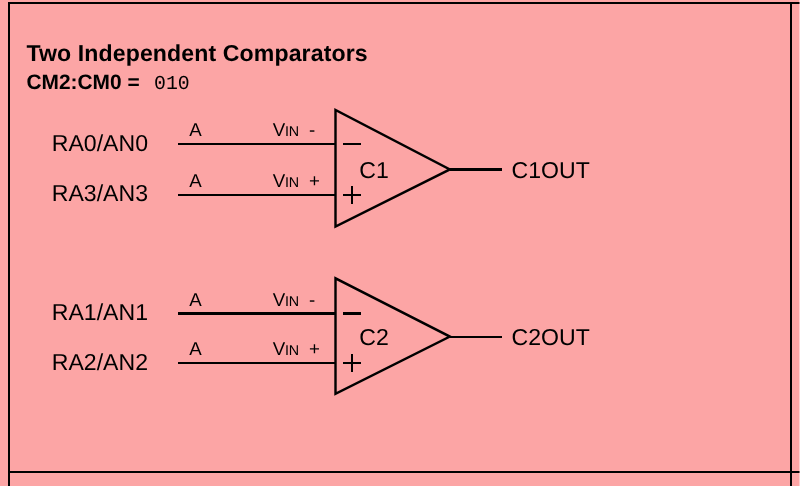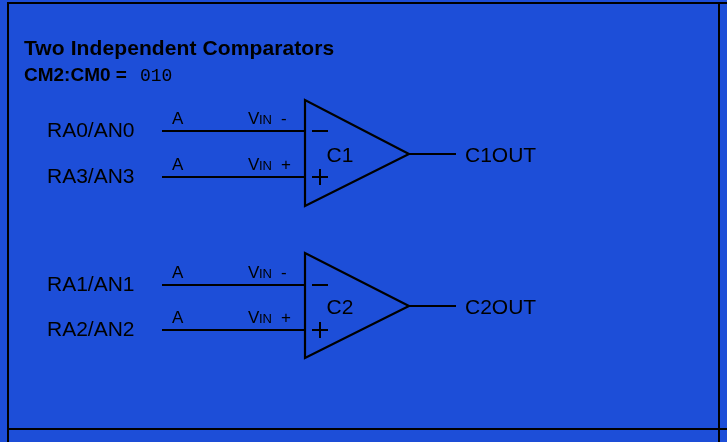--- a/index.html
+++ b/index.html
@@ -9,21 +9,21 @@
     background: #ffffff;
   }
   body {
     font-family: "Liberation Sans", sans-serif;
     color: #000000;
   }
   #figure-root {
     position: relative;
     width: 727px;
     height: 442px;
-    background: #1d4ed8;
+    background: #fca5a5;
     overflow: hidden;
   }
   #figure-svg {
     position: absolute;
     left: 0;
     top: 0;
     width: 727px;
     height: 442px;
     display: block;
   }

